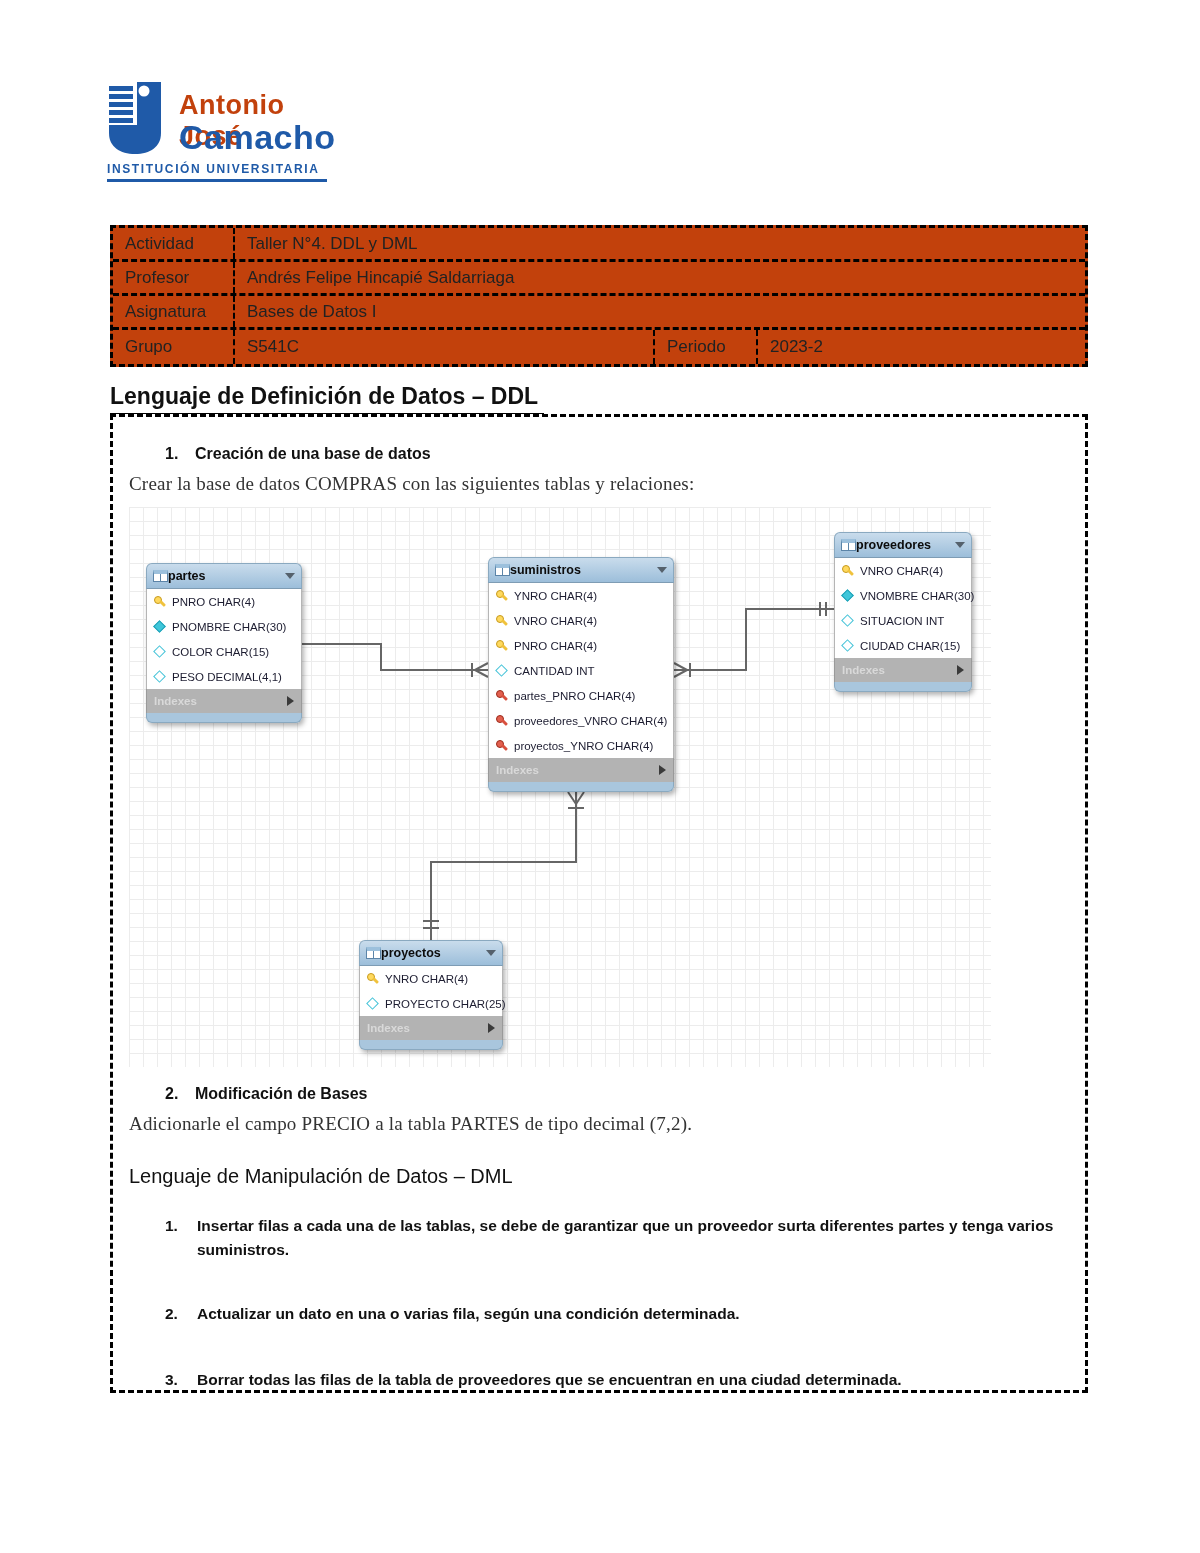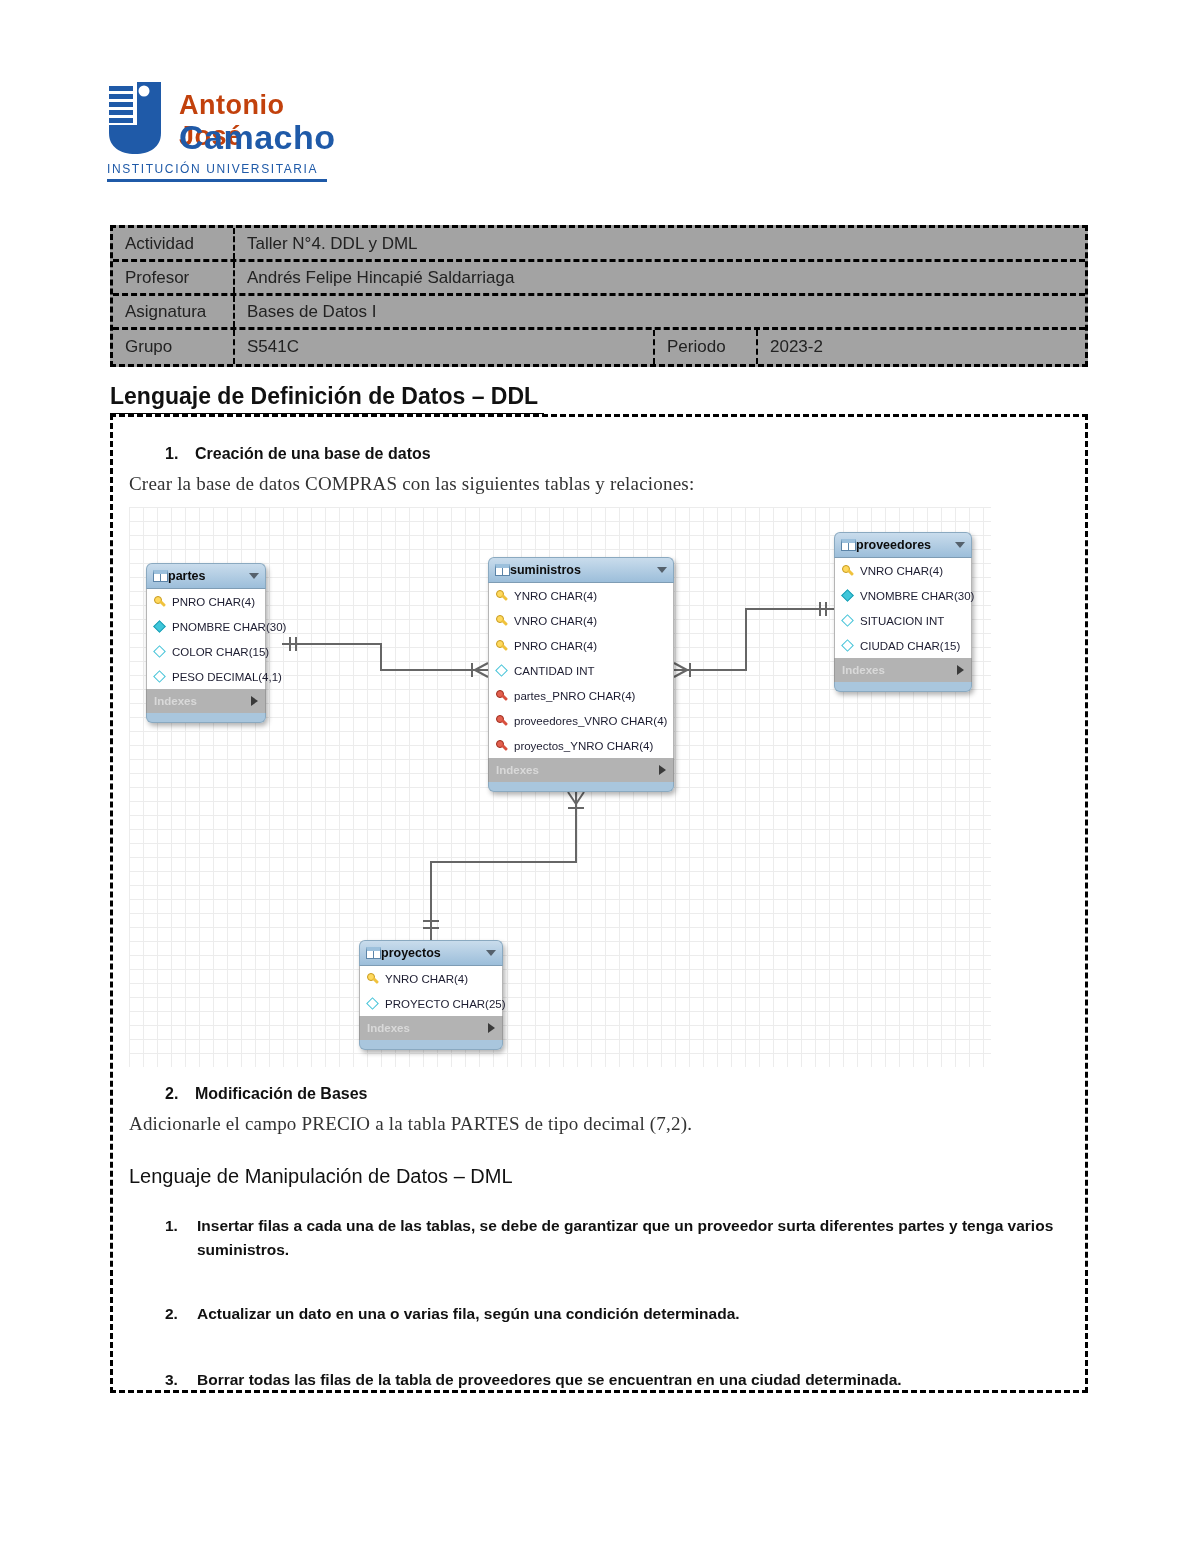--- a/index.html
+++ b/index.html
@@ -5,24 +5,24 @@
   * { margin:0; padding:0; box-sizing:border-box; }
   html,body { background:#fff; }
   body { font-family:"Liberation Sans", sans-serif; color:#1a1a1a; }
   .page { position:relative; width:1200px; height:1553px; background:#ffffff; overflow:hidden; }
 
   
   .logo { position:absolute; left:107px; top:76px; width:220px; height:110px; }
   .logo-mark { position:absolute; left:0; top:2px; }
   .logo-text1 { position:absolute; left:72px; top:14px; font-size:27px; font-weight:bold; color:#c2410c; letter-spacing:.5px; }
   .logo-text2 { position:absolute; left:72px; top:42px; font-size:34px; font-weight:bold; color:#1f5aa8; letter-spacing:.5px; }
-  .logo-tag  { position:absolute; left:0px; top:86px; width:220px; font-size:12px; font-weight:normal; color:#1f5aa8; letter-spacing:1.6px; border-bottom:3px solid #1f5aa8; padding-bottom:3px; }
-
-  
-  .info-table { position:absolute; left:110px; top:225px; width:978px; border:3px dashed #000; background:#a3a3a3; }
+  .logo-tag  { position:absolute; left:0px; top:86px; width:220px; font-size:12px; font-weight:bold; color:#1f5aa8; letter-spacing:1.6px; border-bottom:3px solid #1f5aa8; padding-bottom:3px; }
+
+  
+  .info-table { position:absolute; left:110px; top:225px; width:978px; border:3px dashed #000; background:#c2410c; }
   .info-row { display:flex; height:34px; border-bottom:3px dashed #000; }
   .info-row:last-child { border-bottom:none; }
   .cell { display:flex; align-items:center; padding-left:12px; font-size:17px; color:#222; white-space:nowrap; overflow:hidden; }
   .cell-label  { width:122px; border-right:2px dashed #000; flex:none; }
   .cell-value  { flex:1; }
   .cell-value4 { width:420px; flex:none; border-right:2px dashed #000; }
   .cell-label2 { width:103px; flex:none; border-right:2px dashed #000; }
   .cell-value2 { flex:1; }
 
   
@@ -143,21 +143,21 @@
           <path d="M545 163 H617 V102 H705"></path>
           <path d="M545 156 L558 163 L545 163 M545 170 L558 163 M561 156 V170"></path>
           <path d="M691 95 V109 M697 95 V109"></path>
 
           <path d="M447 285 V355 H302 V433"></path>
           <path d="M439 285 L447 297 M447 285 V297 M455 285 L447 297 M439 301 H455"></path>
           <path d="M294 414 H310 M294 421 H310"></path>
         </g>
       </svg>
 
-      <div class="wb-table" style="left:17px; top:56px; width:120px;">
+      <div class="wb-table" style="left:17px; top:56px; width:156px;">
         <div class="wb-header">
           <span class="tbl-icon"></span>
           <span>partes</span>
           <span class="wb-arrow"></span>
         </div>
         <div class="wb-body">
           <div class="wb-row">
               <span class="fi fi-key"></span>
               <span>PNRO CHAR(4)</span>
             </div>

